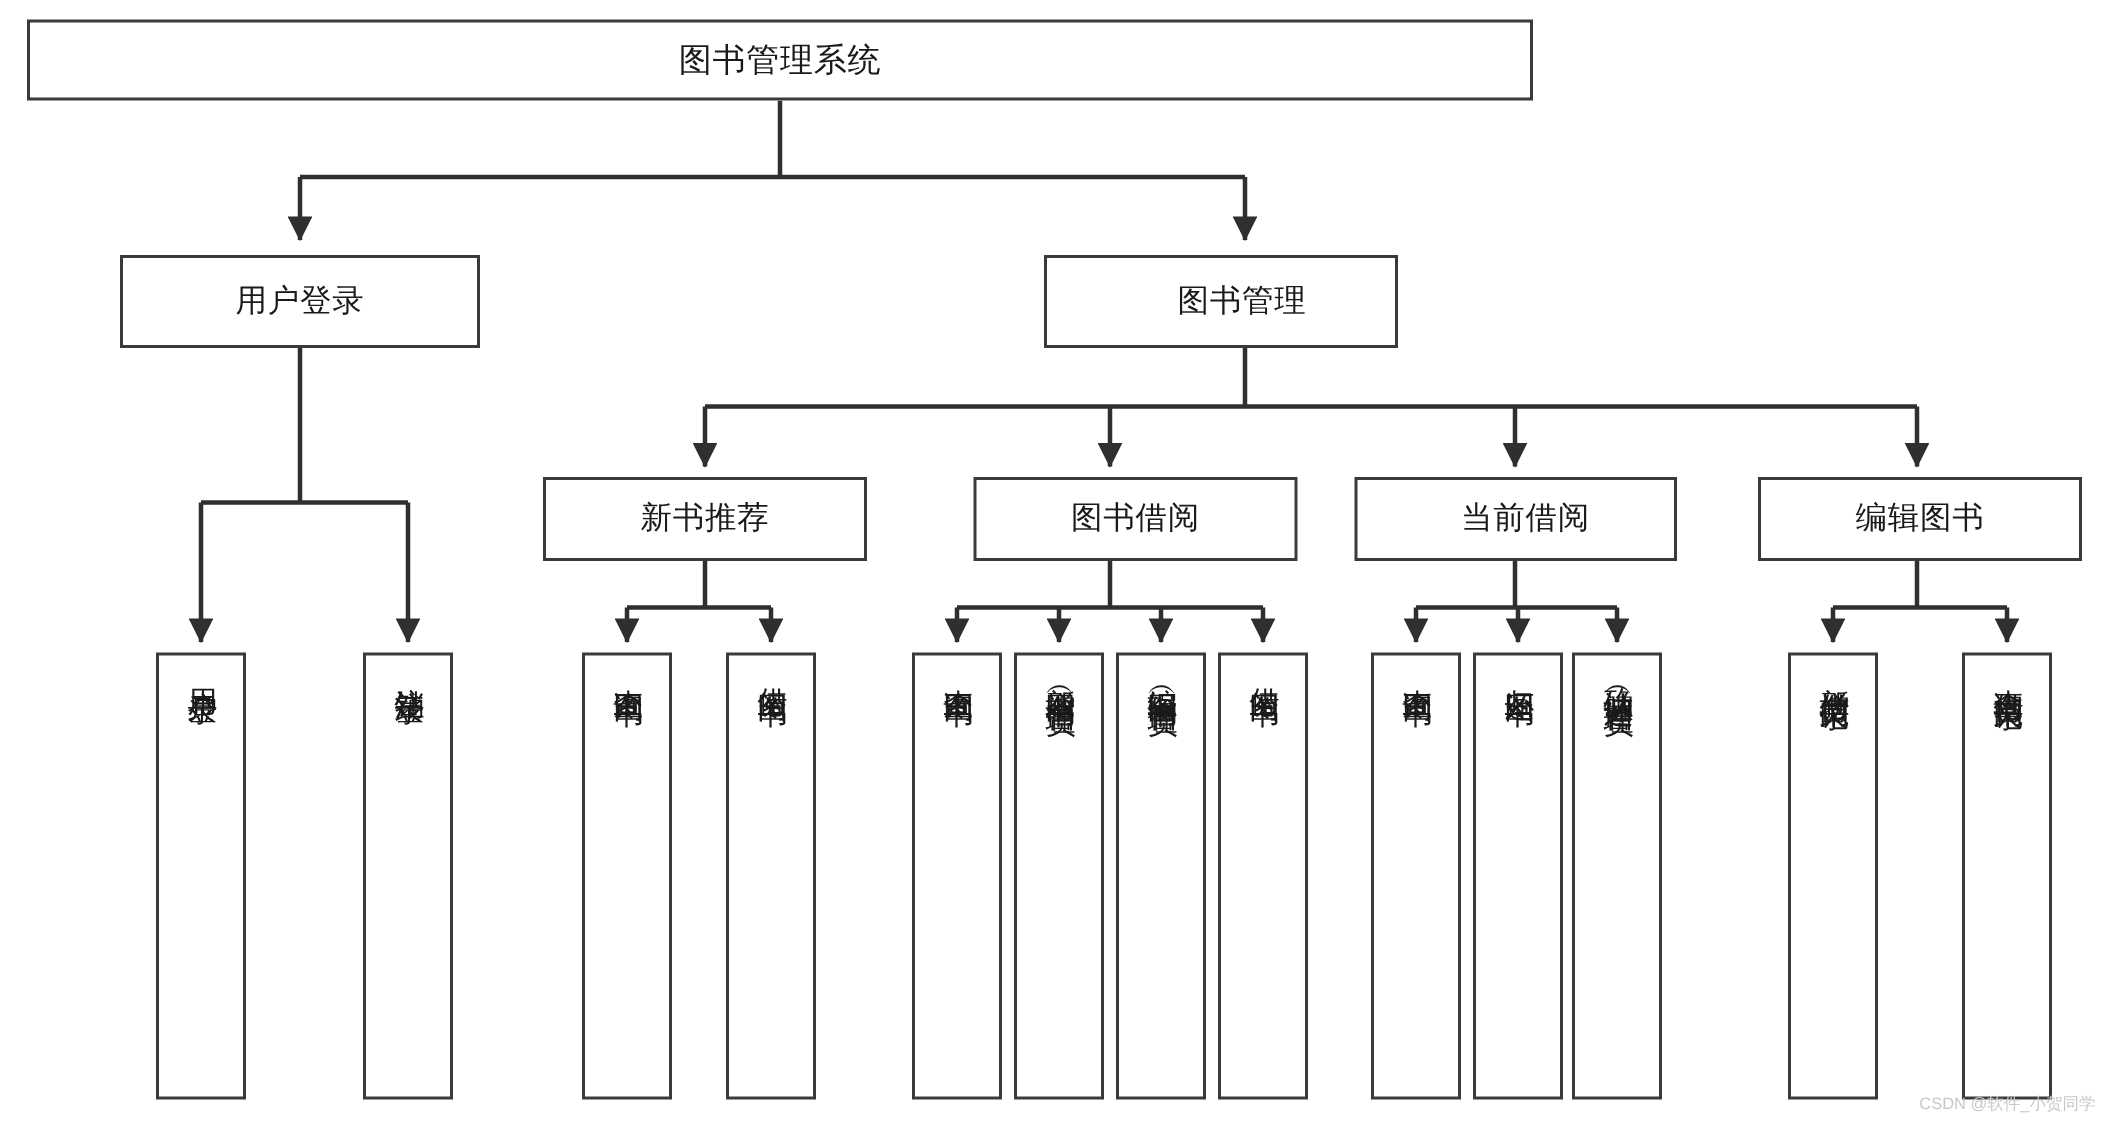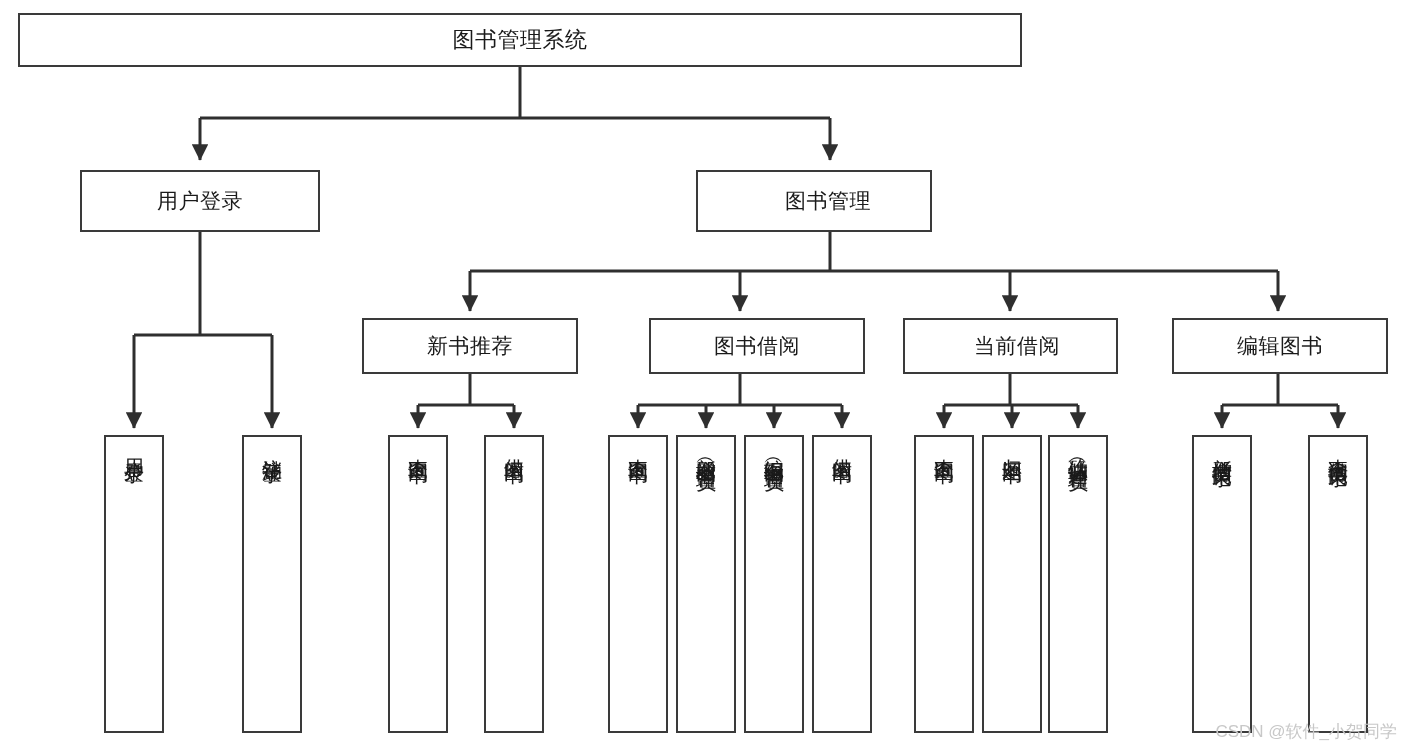--- a/index.html
+++ b/index.html
@@ -59,21 +59,21 @@
     text-orientation: upright;
     font-size: 20px;
     line-height: 1.05;
     letter-spacing: 2px;
     white-space: nowrap;
   }
   .watermark {
     position: absolute;
     right: 8px;
     bottom: 4px;
-    font-size: 17px;
+    font-size: 11px;
     color: #c8c8c8;
     z-index: 3;
     white-space: nowrap;
     font-family: "Liberation Sans", "DejaVu Sans", sans-serif;
   }
 </style>
 </head>
 <body>
 
 <div id="canvas">

